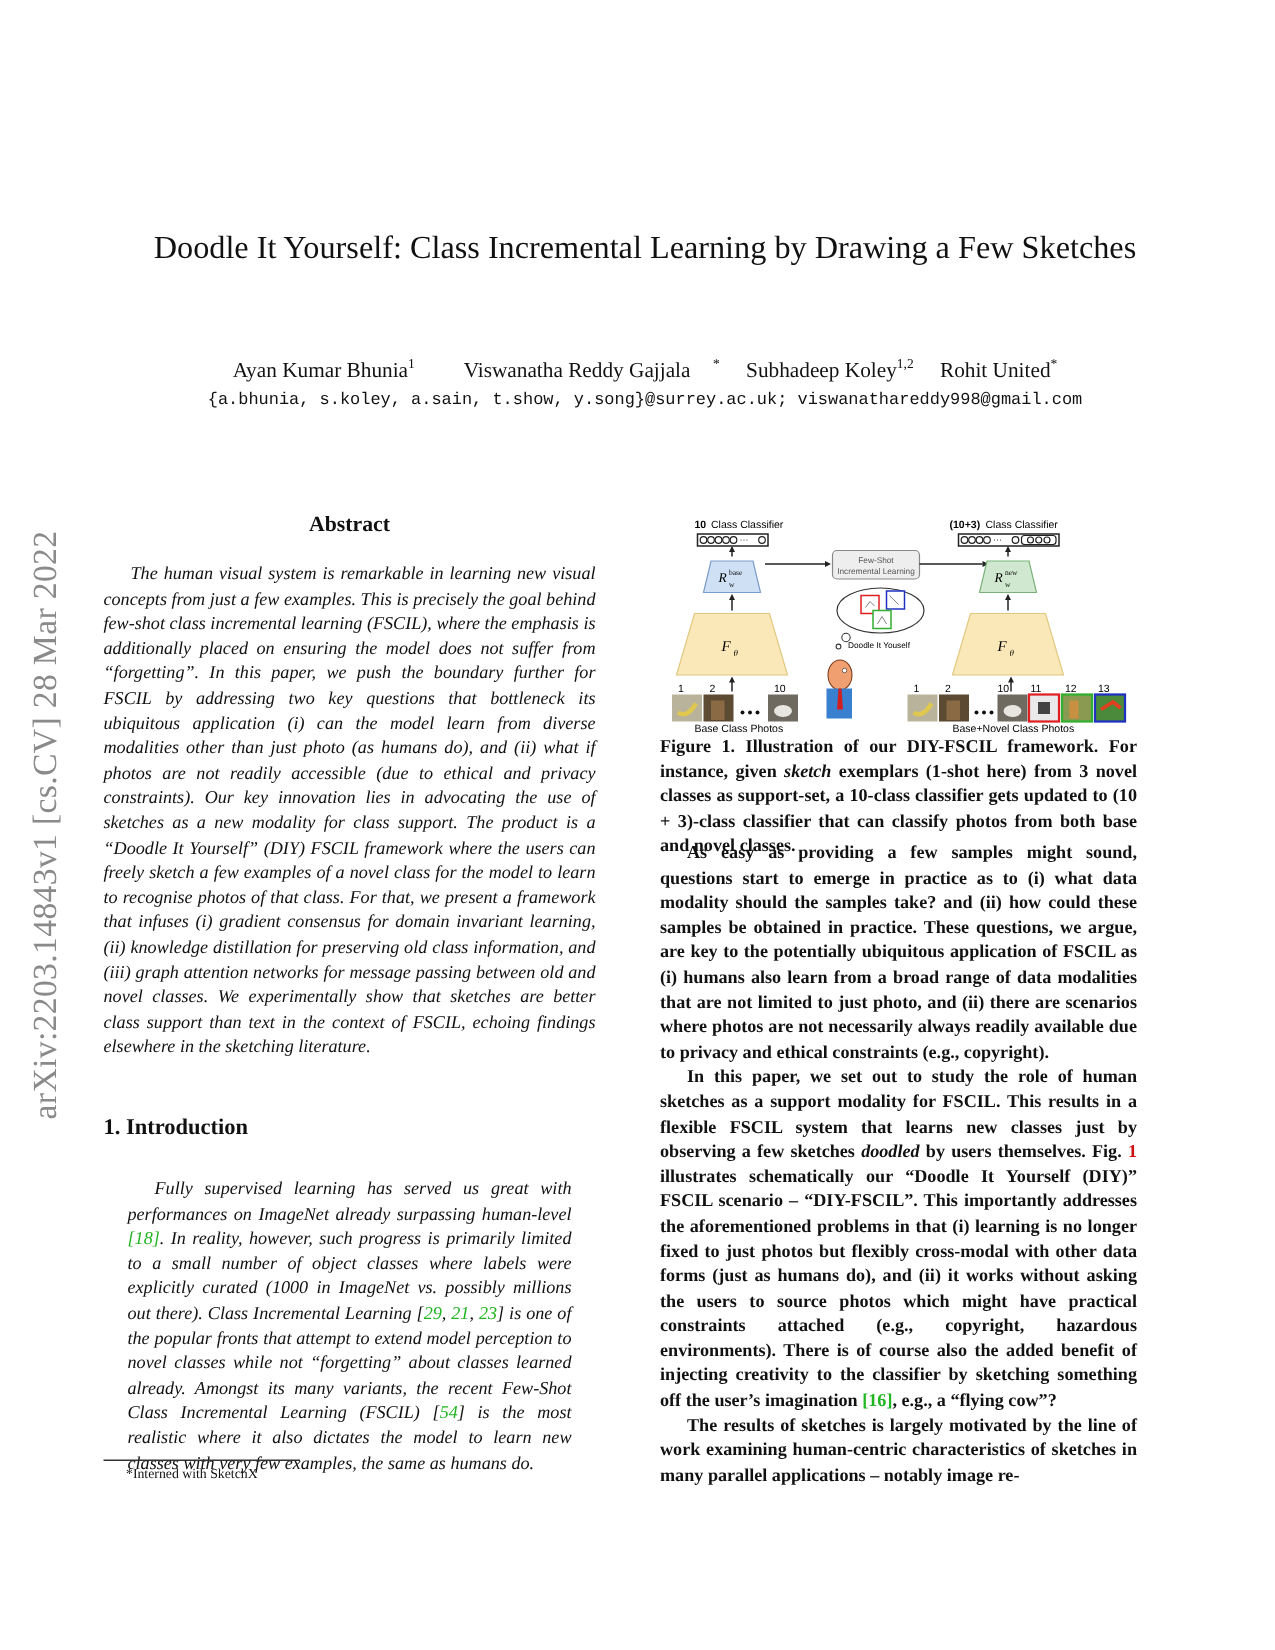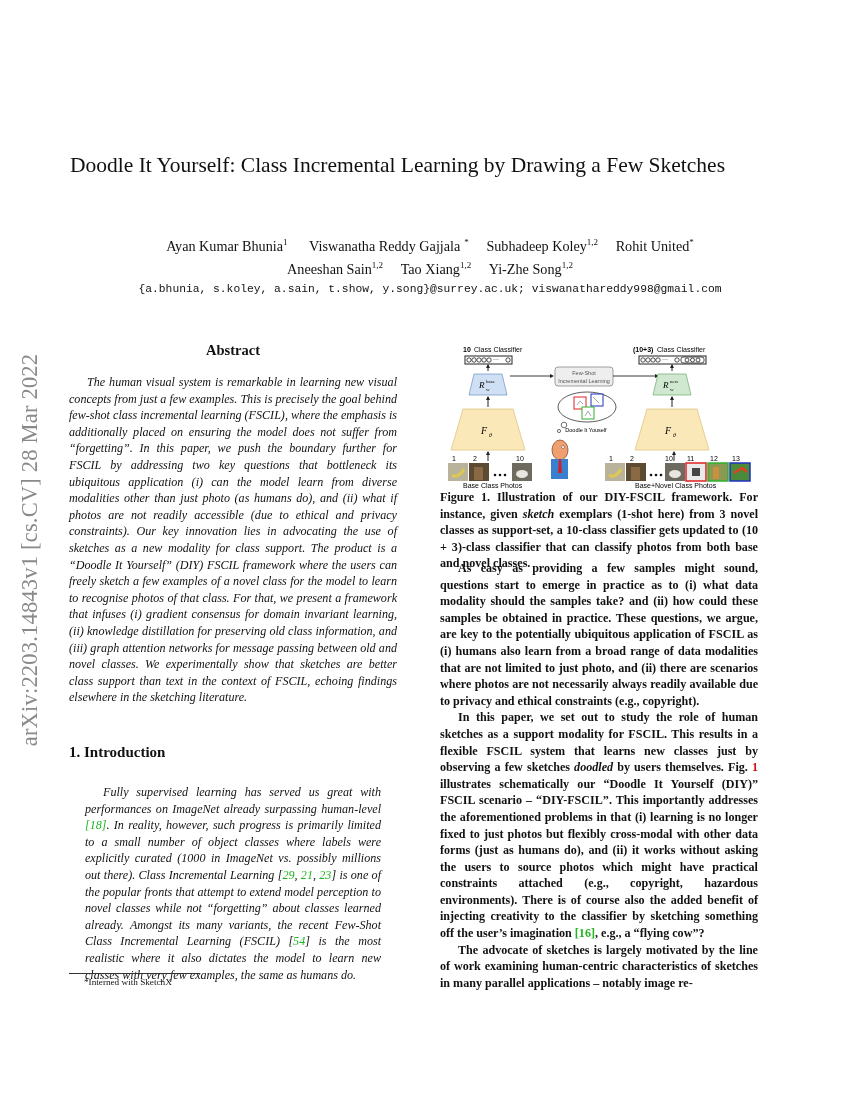--- a/index.html
+++ b/index.html
@@ -1,21 +1,21 @@
 <!DOCTYPE html>
 <html><head>
 <meta charset="utf-8">
 <style>
   html, body { margin:0; padding:0; background:#ffffff; }
   body { width:850px; height:1100px; position:relative; overflow:hidden;
          font-family:"Liberation Serif", "DejaVu Serif", serif; color:#111; }
   .arxiv-stamp { position:absolute; left:14px; top:290px; width:32px; height:520px; }
   .arxiv-stamp span { position:absolute; left:50%; top:50%; transform:translate(-50%,-50%) rotate(-90deg);
          white-space:nowrap; font-size:22.5px; color:#8a8a8a; letter-spacing:0.2px; }
-  .title { position:absolute; left:70px; width:720px; top:151px; 
+  .title { position:absolute; left:70px; width:720px; top:151px; text-align:center;
            font-size:21.5px; line-height:29px; }
   .authors { position:absolute; left:70px; width:720px; top:232px; text-align:center;
              font-size:14.2px; line-height:20px; }
   .authors .row span { margin:0 7px; }
   .authors sup { font-size:9px; }
   .email { font-family:"Liberation Mono", "DejaVu Sans Mono", monospace; font-size:11.3px; }
   .col { position:absolute; font-size:12.1px; line-height:16.6px; text-align:justify; }
   .left { left:69px; width:328px; }
   .right { left:440px; width:318px; }
   .abs-head { position:absolute; left:69px; width:328px; top:342px; text-align:center;
@@ -41,28 +41,23 @@
 
 <div class="arxiv-stamp">
   <span>arXiv:2203.14843v1  [cs.CV]  28 Mar 2022</span>
 </div>
 
 <div class="title">Doodle It Yourself: Class Incremental Learning by Drawing a Few Sketches</div>
 
 <div class="authors">
   <div class="row">
     <span><span style="margin:0">Ayan Kumar Bhunia</span><sup>1</sup></span>
-    <span><span style="margin:4px">Viswanatha Reddy Gajjala</span><sup>*</sup></span>
+    <span><span style="margin:15px">Viswanatha Reddy Gajjala</span><sup>*</sup></span>
     <span><span style="margin:0">Subhadeep Koley</span><sup>1,2</sup></span>
     <span><span style="margin:0">Rohit United</span><sup>*</sup></span>
-  </div>
-  <div class="row">
-    <span><span style="margin:0">Aneeshan Sain</span><sup>1,2</sup></span>
-    <span><span style="margin:0">Tao Xiang</span><sup>1,2</sup></span>
-    <span><span style="margin:0">Yi-Zhe Song</span><sup>1,2</sup></span>
   </div>
   <div class="email">{a.bhunia, s.koley, a.sain, t.show, y.song}@surrey.ac.uk; viswanathareddy998@gmail.com</div>
 </div>
 
 <div class="abs-head">Abstract</div>
 <div class="col left abstract">
   <p>The human visual system is remarkable in learning new visual concepts from just a few examples. This is precisely the goal behind few-shot class incremental learning (FSCIL), where the emphasis is additionally placed on ensuring the model does not suffer from “forgetting”. In this paper, we push the boundary further for FSCIL by addressing two key questions that bottleneck its ubiquitous application (i) can the model learn from diverse modalities other than just photo (as humans do), and (ii) what if photos are not readily accessible (due to ethical and privacy constraints). Our key innovation lies in advocating the use of sketches as a new modality for class support. The product is a “Doodle It Yourself” (DIY) FSCIL framework where the users can freely sketch a few examples of a novel class for the model to learn to recognise photos of that class. For that, we present a framework that infuses (i) gradient consensus for domain invariant learning, (ii) knowledge distillation for preserving old class information, and (iii) graph attention networks for message passing between old and novel classes. We experimentally show that sketches are better class support than text in the context of FSCIL, echoing findings elsewhere in the sketching literature.</p>
 </div>
 
 <div class="sec-head">1. Introduction</div>
@@ -196,14 +191,14 @@
   </svg>
 </div>
 
 <div class="col right caption">
   <p><span>Figure 1. Illustration of our DIY-FSCIL framework. For instance, given </span><em>sketch</em><span> exemplars (1-shot here) from 3 novel classes as support-set, a 10-class classifier gets updated to (10 + 3)-class classifier that can classify photos from both base and novel classes.</span></p>
 </div>
 
 <div class="col right body-right">
   <p>As easy as providing a few samples might sound, questions start to emerge in practice as to (i) what data modality should the samples take? and (ii) how could these samples be obtained in practice. These questions, we argue, are key to the potentially ubiquitous application of FSCIL as (i) humans also learn from a broad range of data modalities that are not limited to just photo, and (ii) there are scenarios where photos are not necessarily always readily available due to privacy and ethical constraints (e.g., copyright).</p>
   <p><span>In this paper, we set out to study the role of human sketches as a support modality for FSCIL. This results in a flexible FSCIL system that learns new classes just by observing a few sketches </span><em>doodled</em><span> by users themselves. Fig. </span><span class="ref-red">1</span><span> illustrates schematically our “Doodle It Yourself (DIY)” FSCIL scenario – “DIY-FSCIL”. This importantly addresses the aforementioned problems in that (i) learning is no longer fixed to just photos but flexibly cross-modal with other data forms (just as humans do), and (ii) it works without asking the users to source photos which might have practical constraints attached (e.g., copyright, hazardous environments). There is of course also the added benefit of injecting creativity to the classifier by sketching something off the user’s imagination </span><span class="cite">[16]</span><span>, e.g., a “flying cow”?</span></p>
-  <p>The advocate of sketches is largely motivated by the line of work examining human-centric characteristics of sketches in many parallel applications – notably image re-</p>
+  <p>The results of sketches is largely motivated by the line of work examining human-centric characteristics of sketches in many parallel applications – notably image re-</p>
 </div>
 
 </body></html>

